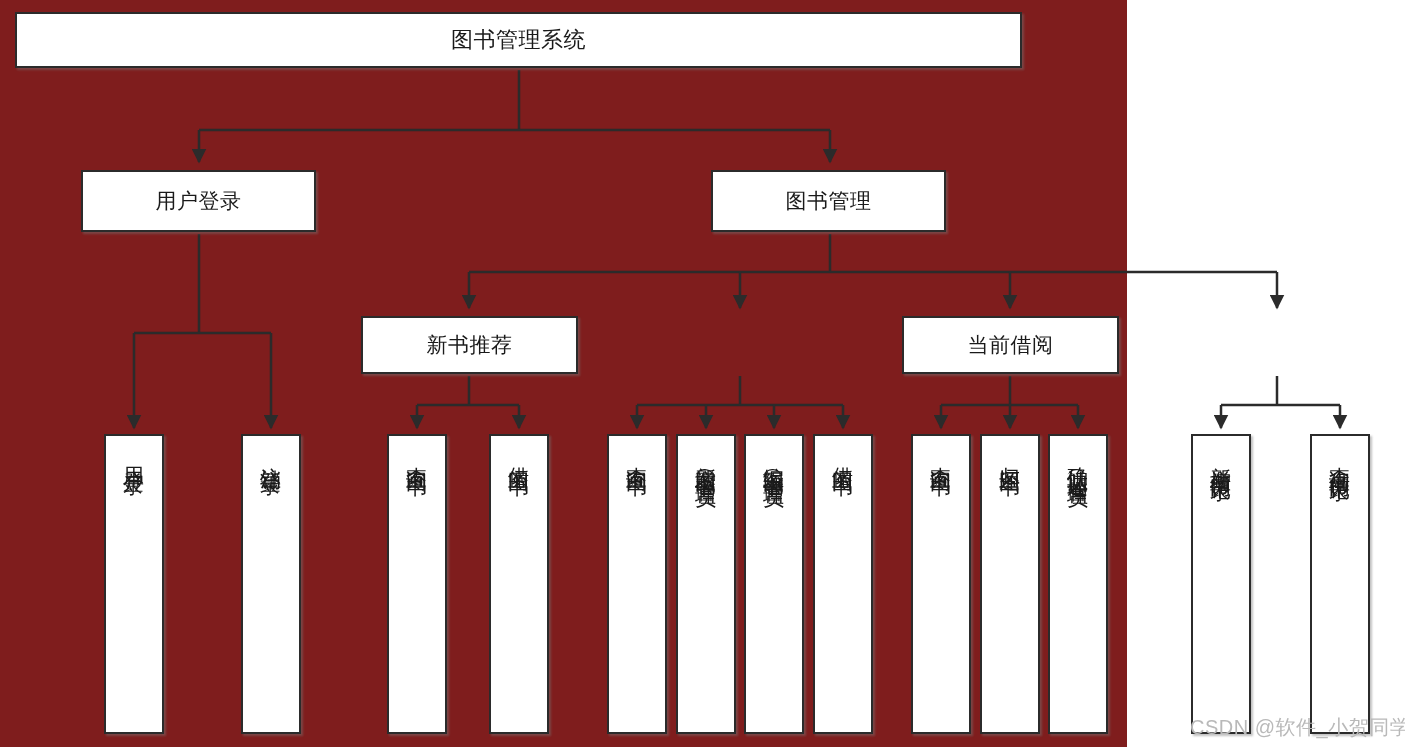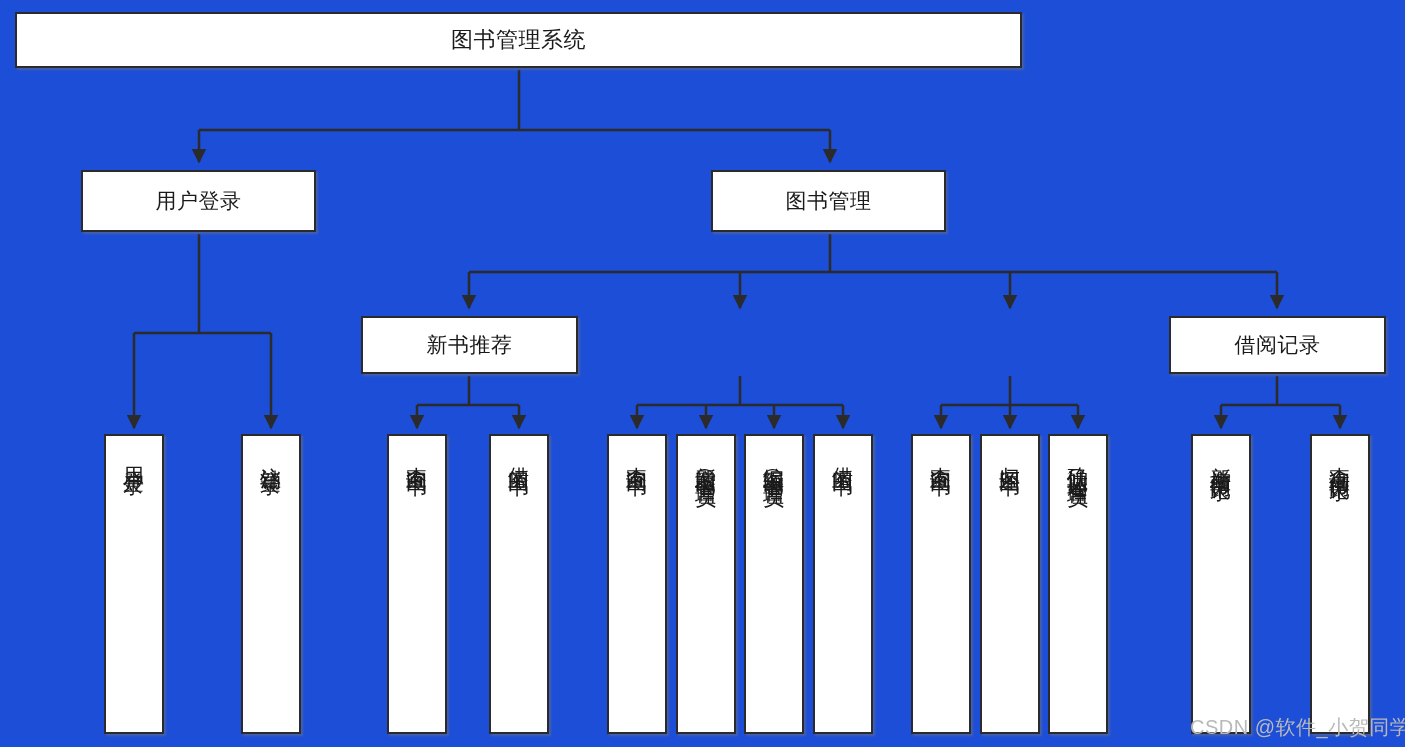--- a/index.html
+++ b/index.html
@@ -5,22 +5,22 @@
 <style>
   html,body{margin:0;padding:0;}
   body{
     width:1405px;height:747px;
     background:#ffffff;
     font-family:"Liberation Sans","DejaVu Sans",sans-serif;
     overflow:hidden;
   }
   #diagram-root{
     position:relative;
-    width:1405px;height:747px;
-    background:#1d4ed8;
+    width:1127px;height:747px;
+    background:#7f1d1d;
   }
   svg.connectors{
     position:absolute;left:0;top:0;
     width:1405px;height:747px;
     pointer-events:none;
   }
   .node{
     position:absolute;
     box-sizing:border-box;
     background:#ffffff;
@@ -127,22 +127,22 @@
   <div class="node horizontal" style="left:81px;top:170px;width:235px;height:62px;">
     <span class="label">用户登录</span>
   </div>
   <div class="node horizontal" style="left:361px;top:316px;width:217px;height:58px;">
     <span class="label">新书推荐</span>
   </div>
 
   <div class="node horizontal" style="left:711px;top:170px;width:235px;height:62px;">
     <span class="label">图书管理</span>
   </div>
-  <div class="node horizontal" style="left:1169px;top:316px;width:217px;height:58px;">
-    <span class="label">借阅记录</span>
+  <div class="node horizontal" style="left:902px;top:316px;width:217px;height:58px;">
+    <span class="label">当前借阅</span>
   </div>
 
   <div class="node vertical" style="left:104px;top:434px;width:60px;height:300px;">
     <span class="label">用户登录</span>
   </div>
   <div class="node vertical" style="left:241px;top:434px;width:60px;height:300px;">
     <span class="label">注销登录</span>
   </div>
 
   <div class="node vertical" style="left:387px;top:434px;width:60px;height:300px;">

